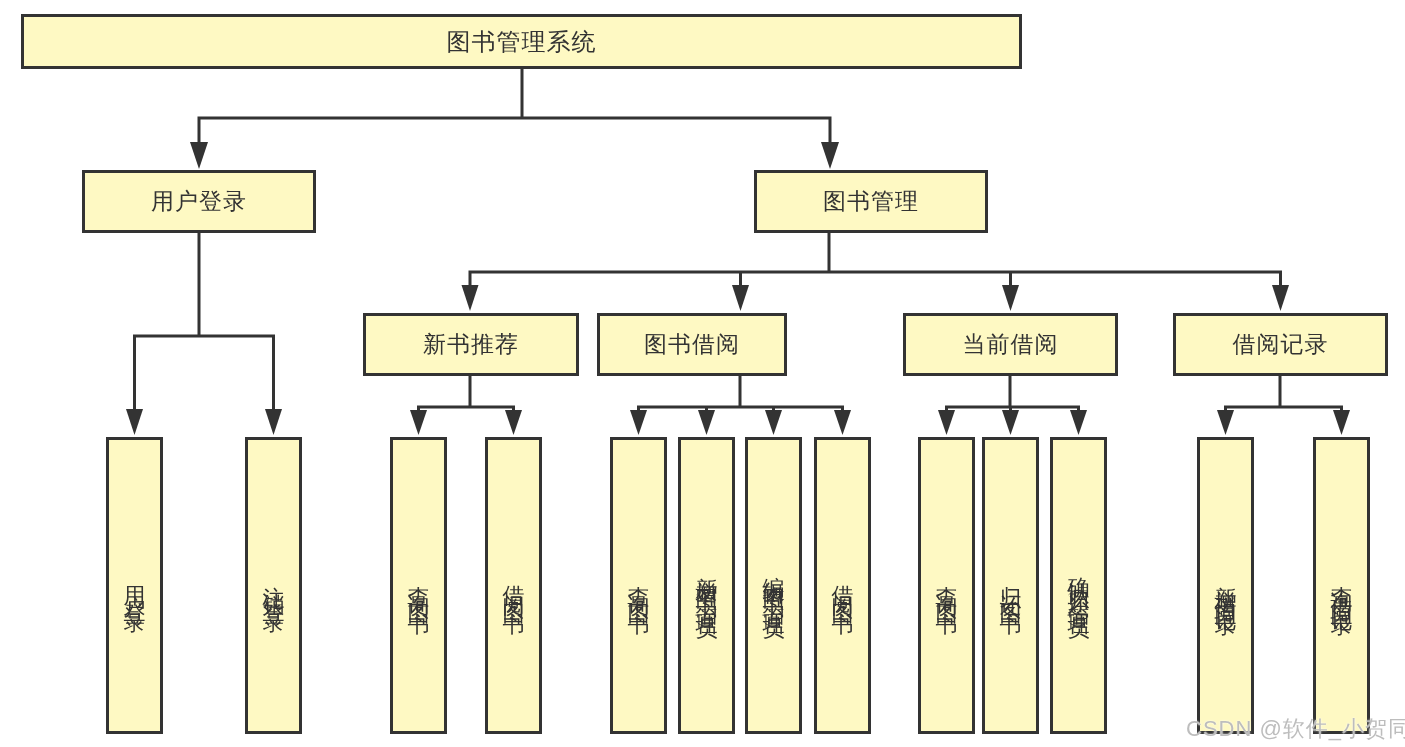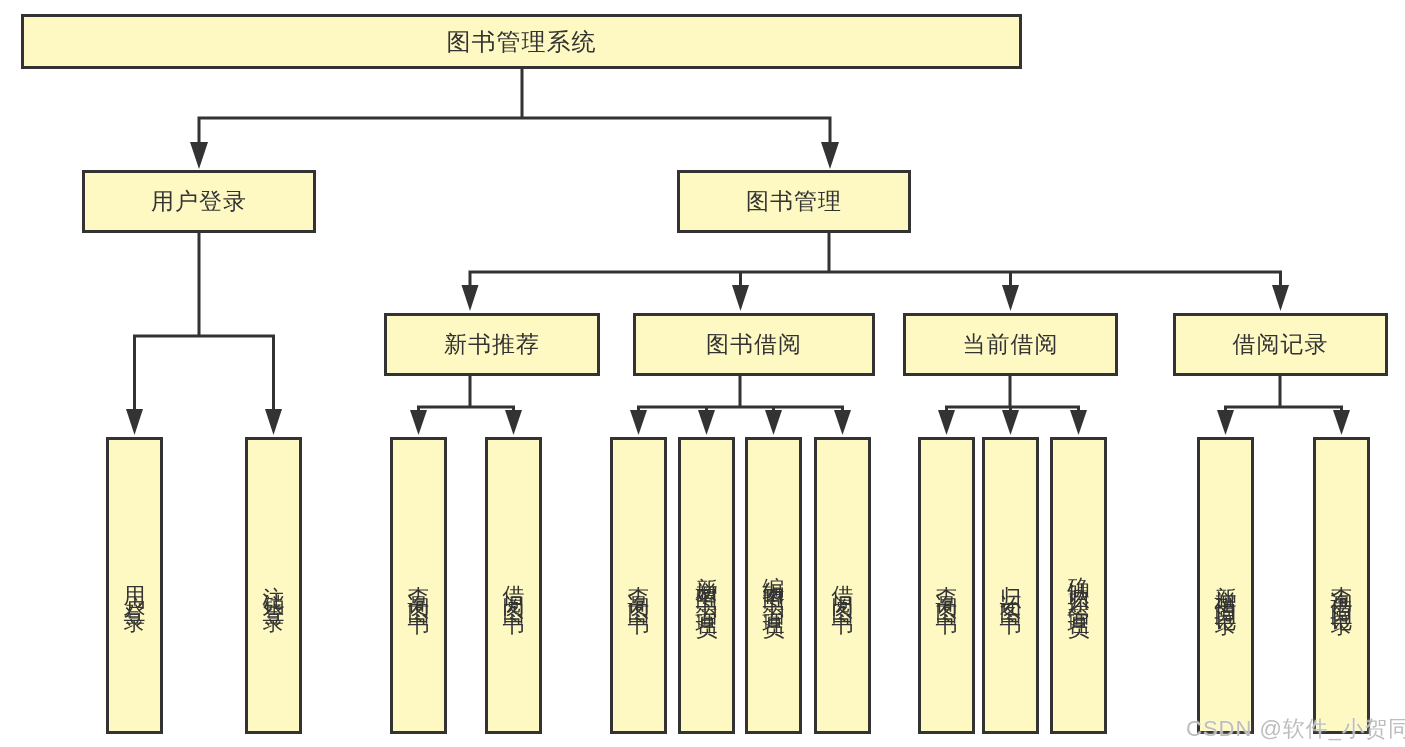--- a/index.html
+++ b/index.html
@@ -112,28 +112,28 @@
     </g>
   </svg>
 
   <div class="node hbox root-box" style="left:21px; top:14px; width:1001px; height:55px;">
     <span>图书管理系统</span>
   </div>
 
   <div class="node hbox" style="left:82px; top:170px; width:234px; height:63px;">
     <span>用户登录</span>
   </div>
-  <div class="node hbox" style="left:677px; top:170px; width:234px; height:63px;">
+  <div class="node hbox" style="left:754px; top:170px; width:234px; height:63px;">
     <span>图书管理</span>
   </div>
 
-  <div class="node hbox" style="left:363px; top:313px; width:216px; height:63px;margin-left:21px;">
+  <div class="node hbox" style="left:363px; top:313px; width:216px; height:63px;">
     <span>新书推荐</span>
   </div>
-  <div class="node hbox" style="left:633px; top:313px; width:242px; height:63px;">
+  <div class="node hbox" style="left:597px; top:313px; width:190px; height:63px;">
     <span>图书借阅</span>
   </div>
   <div class="node hbox" style="left:1173px; top:313px; width:215px; height:63px;">
     <span>借阅记录</span>
   </div>
   <div class="node hbox" style="left:903px; top:313px; width:215px; height:63px;">
     <span>当前借阅</span>
   </div>
 
   <div class="node short" style="left:106px; top:437px; width:57px; height:297px;">

